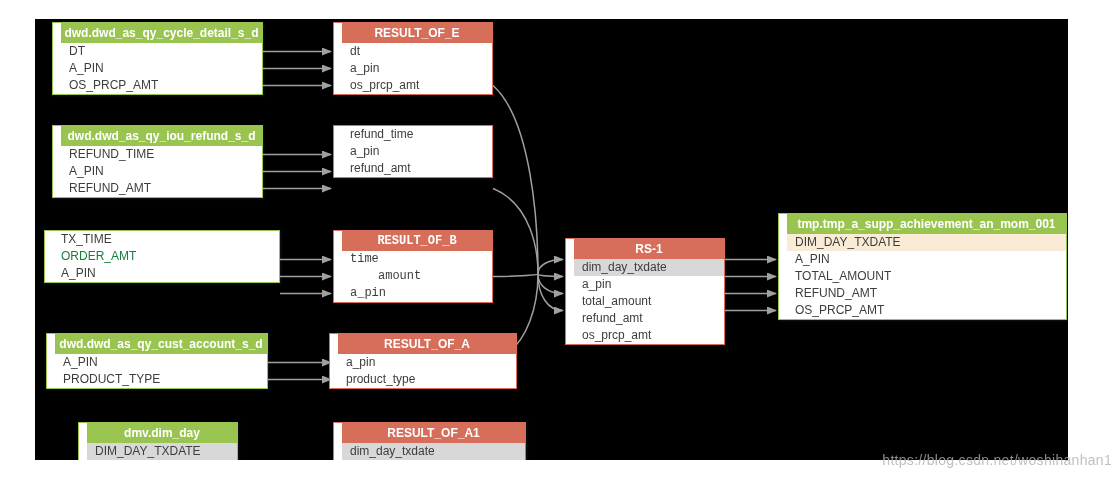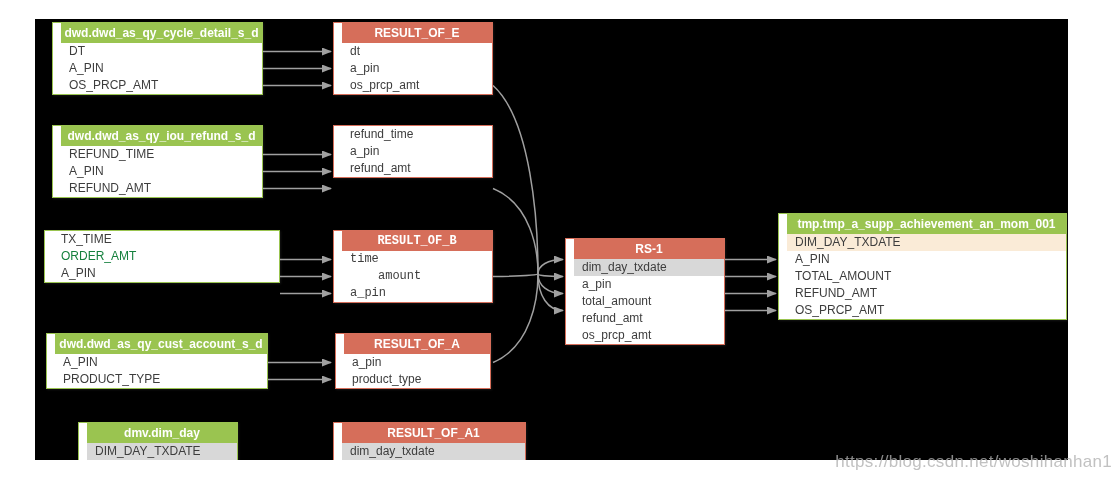--- a/index.html
+++ b/index.html
@@ -3,21 +3,21 @@
 <meta charset="utf-8">
 <style>
   html,body{margin:0;padding:0;background:#ffffff;font-family:"Liberation Sans",sans-serif;}
   .page{position:relative;width:1118px;height:482px;background:#ffffff;overflow:hidden;}
   .canvas{position:absolute;left:35px;top:19px;width:1033px;height:441px;background:#000000;overflow:hidden;}
   .edge-layer{position:absolute;left:0;top:0;}
   .tbl{position:absolute;background:#ffffff;border:1px solid #f9a8d4;box-sizing:border-box;box-shadow:1px 1px 2px rgba(255,255,255,0.08);padding-left:8px;}
   .tbl-header{height:20px;line-height:20px;text-align:center;color:#ffffff;font-weight:bold;font-size:12px;white-space:nowrap;overflow:hidden;}
   .tbl-rows{background:#ffffff;}
   .tbl-row{height:17px;line-height:17px;padding-left:8px;font-size:12px;color:#3d3d3d;white-space:nowrap;overflow:hidden;}
-  .watermark{position:absolute;top:452px;right:6px;font-size:17px;color:rgba(176,176,176,0.78);letter-spacing:0.3px;}
+  .watermark{position:absolute;top:452px;right:6px;font-size:14px;color:rgba(176,176,176,0.78);letter-spacing:0.3px;}
 </style>
 </head>
 <body>
 
 <div class="page">
   <div class="canvas" style="background: rgb(0, 0, 0);">
       <svg width="1033" height="441" class="edge-layer">
         <defs>
           <marker id="arw" markerUnits="userSpaceOnUse" markerWidth="10" markerHeight="8" refX="9" refY="4" orient="auto">
             <path d="M0,0 L10,4 L0,8 Z" fill="#A0A0A0"></path>
@@ -89,21 +89,21 @@
           <div class="tbl-row" style="color: rgb(61, 61, 61);">a_pin</div>
         </div>
   </div>
       <div class="tbl" style="left: 11px; top: 314px; width: 222px; border-color: rgb(154, 196, 80);">
     <div class="tbl-header" style="background: rgb(154, 196, 80); color: rgb(255, 255, 255);">dwd.dwd_as_qy_cust_account_s_d</div>
     <div class="tbl-rows">
           <div class="tbl-row" style="color: rgb(61, 61, 61);">A_PIN</div>
           <div class="tbl-row" style="color: rgb(61, 61, 61);">PRODUCT_TYPE</div>
         </div>
   </div>
-      <div class="tbl" style="left: 300px; top: 314px; width: 156px; border-color: rgb(214, 110, 90);">
+      <div class="tbl" style="left: 294px; top: 314px; width: 188px; border-color: rgb(214, 110, 90);">
     <div class="tbl-header" style="background: rgb(214, 110, 90); color: rgb(255, 255, 255);">RESULT_OF_A</div>
     <div class="tbl-rows">
           <div class="tbl-row" style="color: rgb(61, 61, 61);">a_pin</div>
           <div class="tbl-row" style="color: rgb(61, 61, 61);">product_type</div>
         </div>
   </div>
       <div class="tbl" style="left: 43px; top: 403px; width: 160px; border-color: rgb(154, 196, 80);">
     <div class="tbl-header" style="background: rgb(154, 196, 80); color: rgb(255, 255, 255);">dmv.dim_day</div>
     <div class="tbl-rows">
           <div class="tbl-row" style="color: rgb(61, 61, 61); background: rgb(216, 216, 216);">DIM_DAY_TXDATE</div>

